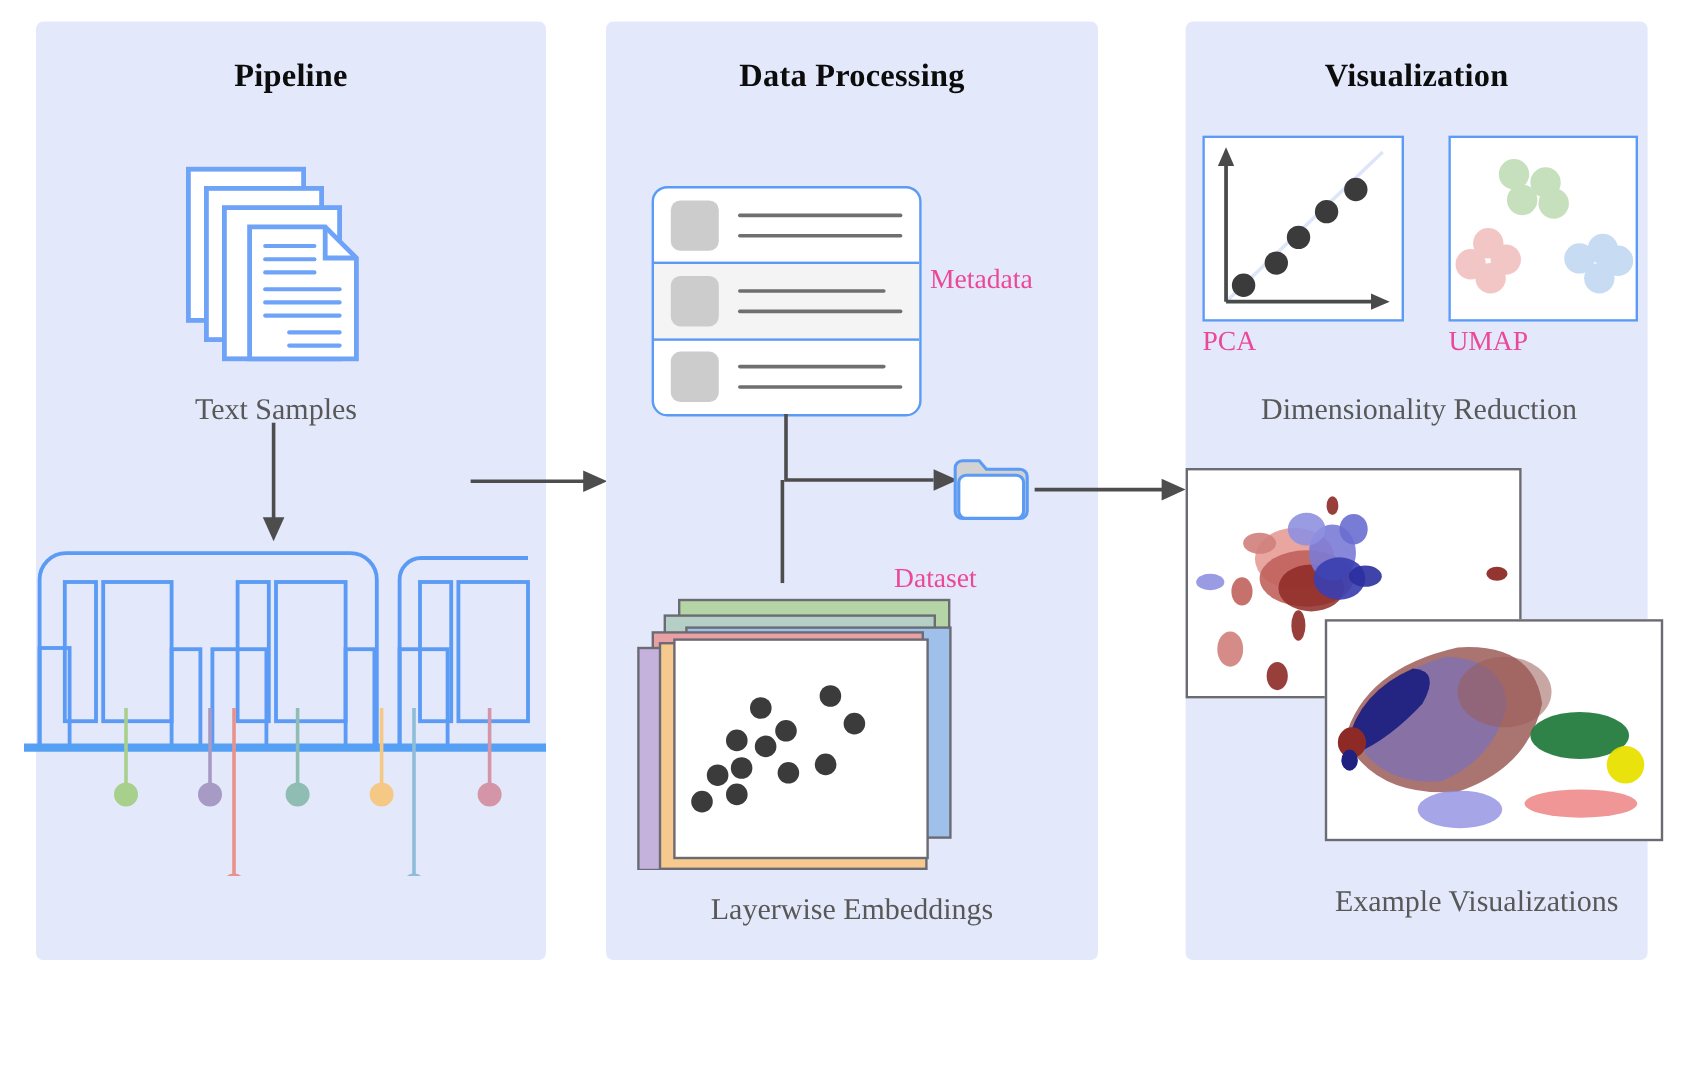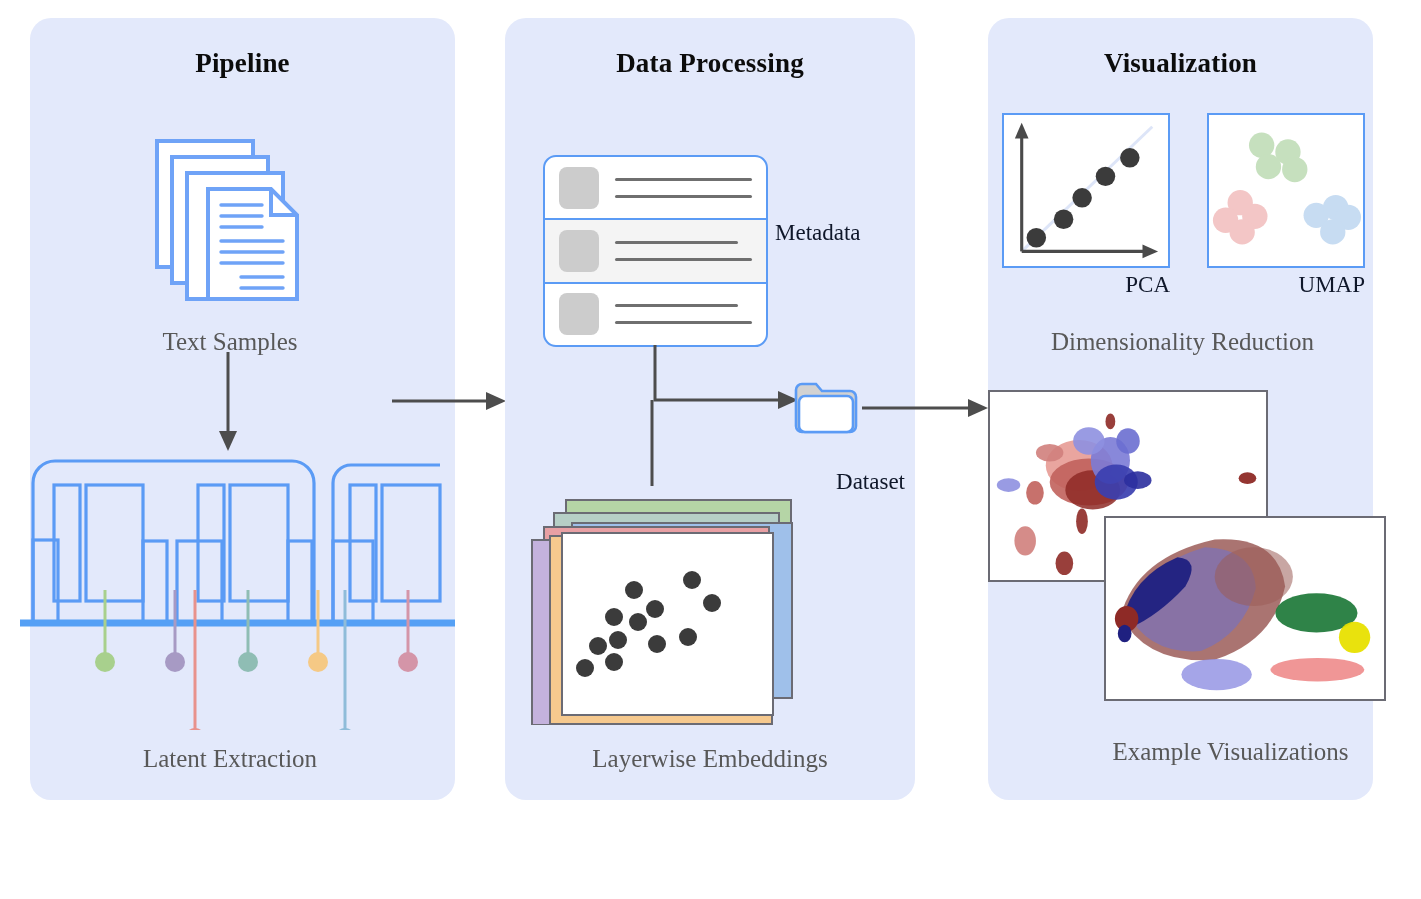--- a/index.html
+++ b/index.html
@@ -7,42 +7,42 @@
     width: 1421px; height: 899px;
     background: #ffffff;
     font-family: "Liberation Serif", "DejaVu Serif", serif;
     overflow: hidden;
   }
   #stage { position: relative; width: 1421px; height: 899px; }
 
   .panel {
     position: absolute;
     background: #e3e9fb;
-    border-radius: 21px;
+    border-radius: 6px;
   }
   .panel-title {
     position: absolute;
     top: 30px; left: 0; right: 0;
     text-align: center;
     font-size: 27px;
     font-weight: bold;
     color: #0c0c0c;
     letter-spacing: .2px;
   }
   .caption {
     position: absolute;
     text-align: center;
     color: #585858;
     font-size: 25px;
     white-space: nowrap;
   }
   .sub-label {
     position: absolute;
-    text-align: right;
-    color: #0f172a;
+    text-align: left;
+    color: #ec4899;
     font-size: 23px;
     white-space: nowrap;
   }
 
   
   .art { position: absolute; }
 
   
   .meta-card {
     position: absolute;
@@ -156,21 +156,20 @@
       <circle cx="85" cy="72" r="10" fill="#a8d08d"></circle>
       <circle cx="155" cy="72" r="10" fill="#a79ac4"></circle>
       <circle cx="175" cy="148" r="10" fill="#e8928c"></circle>
       <circle cx="228" cy="72" r="10" fill="#8fbdb4"></circle>
       <circle cx="298" cy="72" r="10" fill="#f5c985"></circle>
       <circle cx="325" cy="148" r="10" fill="#8fbcd9"></circle>
       <circle cx="388" cy="72" r="10" fill="#d495a8"></circle>
     </g>
   </svg>
 
-  <div class="caption" style="left:60px; top:745px; width:340px;">Latent Extraction</div>
 
   <svg class="art" style="left:392px; top:383px;" width="118" height="36" viewBox="0 0 118 36">
     <line x1="0" y1="18" x2="96" y2="18" stroke="#4d4d4d" stroke-width="3"></line>
     <path d="M114 18 l-20 -9 v18 z" fill="#4d4d4d"></path>
   </svg>
 
   <div class="panel" style="left:505px; top:18px; width:410px; height:782px;">
     <div class="panel-title">Data Processing</div>
   </div>
 

